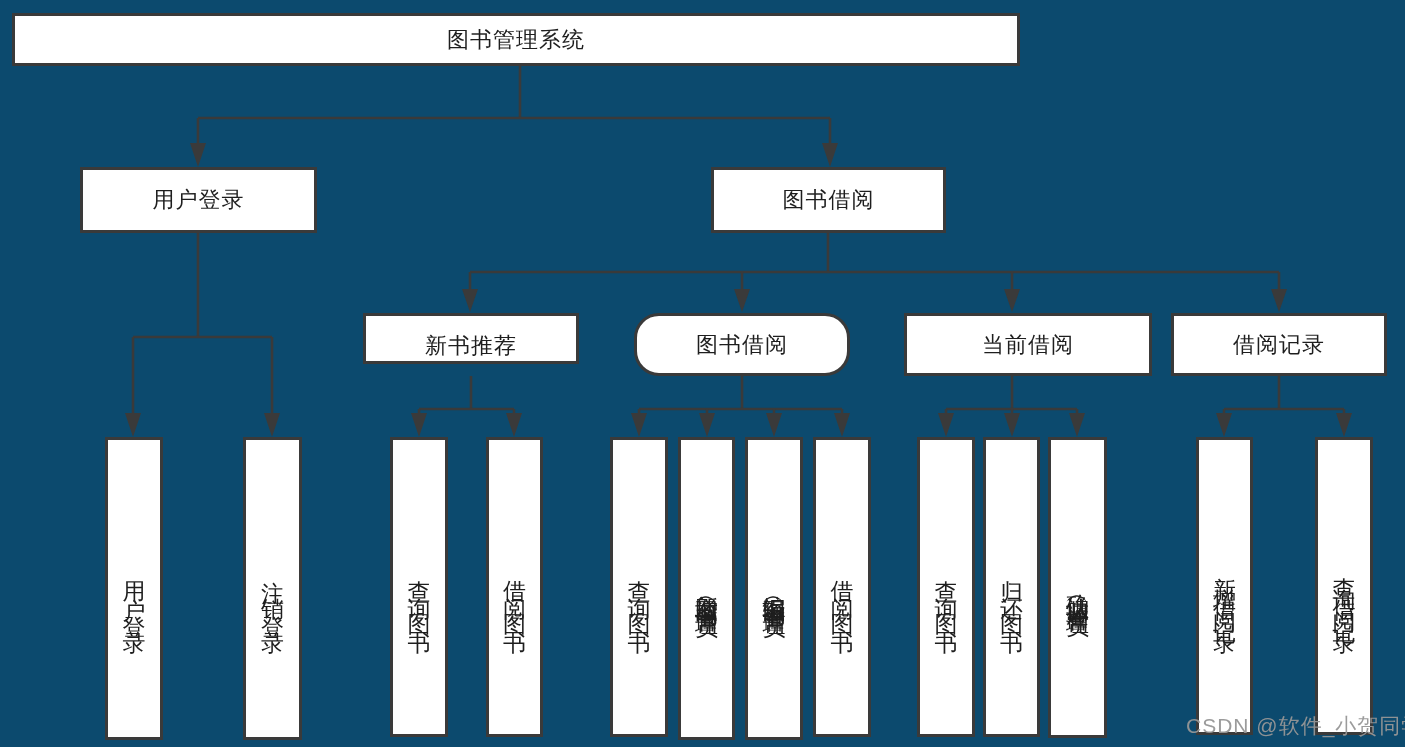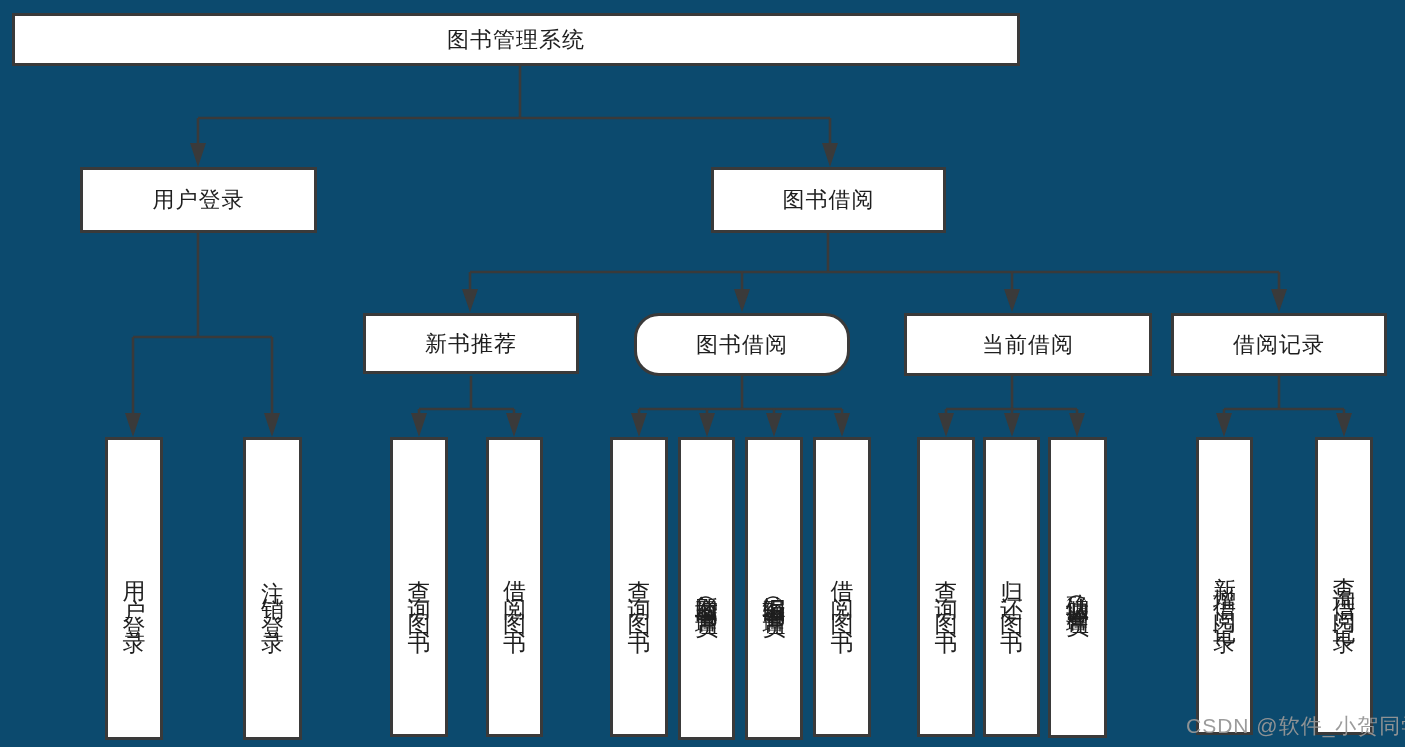--- a/index.html
+++ b/index.html
@@ -120,21 +120,21 @@
     <span class="hlabel">图书管理系统</span>
   </div>
 
   <div class="box" style="left:80px;top:167px;width:237px;height:66px;">
     <span class="hlabel">用户登录</span>
   </div>
   <div class="box" style="left:711px;top:167px;width:235px;height:66px;">
     <span class="hlabel">图书借阅</span>
   </div>
 
-  <div class="box" style="left:363px;top:313px;width:216px;height:61px;">
+  <div class="box" style="left:363px;top:313px;width:216px;height:51px;align-items:flex-end;">
     <span class="hlabel">新书推荐</span>
   </div>
   <div class="box" style="left:634px;top:313px;width:216px;height:63px;border-radius:25px;">
     <span class="hlabel">图书借阅</span>
   </div>
   <div class="box" style="left:904px;top:313px;width:248px;height:63px;">
     <span class="hlabel">当前借阅</span>
   </div>
   <div class="box" style="left:1171px;top:313px;width:216px;height:63px;">
     <span class="hlabel">借阅记录</span>

